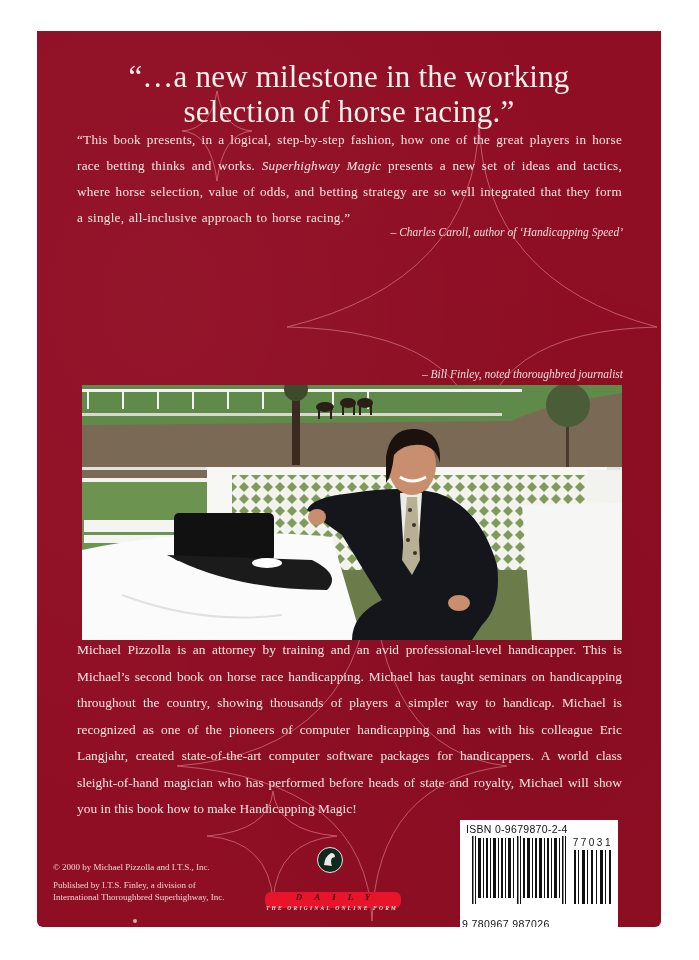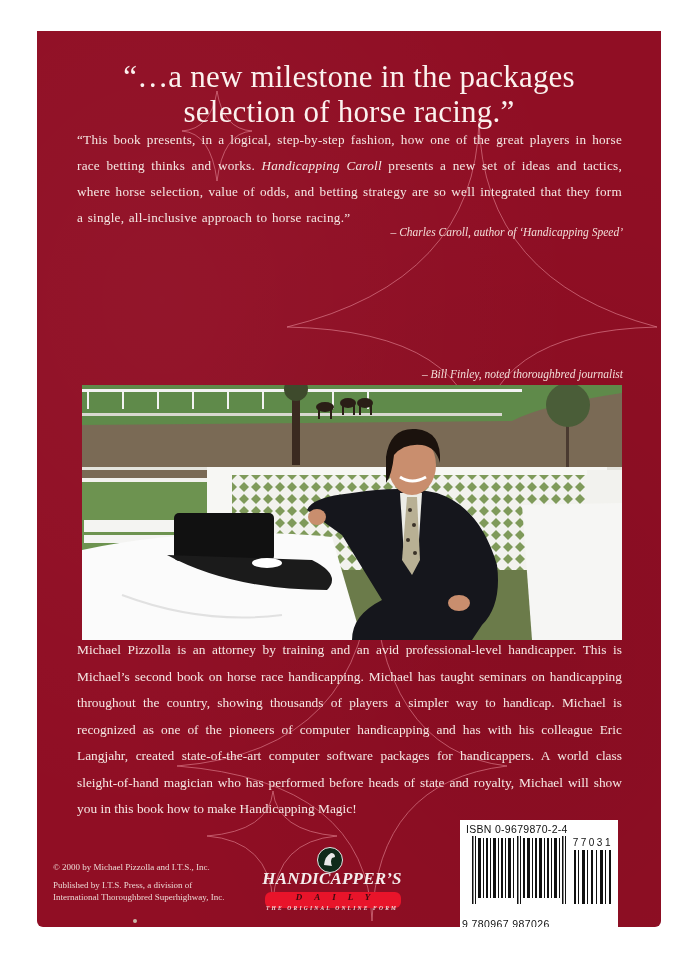--- a/index.html
+++ b/index.html
@@ -90,24 +90,24 @@
 
       <path d="M442 90 Q446 250 620 296 Q446 300 442 420 Q438 300 250 296 Q438 250 442 90 Z"></path>
 
       <path d="M335 530 Q340 720 470 735 Q340 750 335 890 Q330 750 140 735 Q330 720 335 530 Z"></path>
 
       <path d="M236 760 Q240 800 300 805 Q240 810 236 870 Q232 810 170 805 Q232 800 236 760 Z"></path>
     </g>
   </svg>
 
   <div class="headline h1">
-    <div>“…a new milestone in the packages</div>
+    <div>“…a new milestone in the working</div>
     <div>selection of horse racing.”</div>
   </div>
-  <div class="para p1"><span>“This book presents, in a logical, step-by-step fashion, how one of the great players in horse race betting thinks and works. </span><i>Handicapping Caroll</i><span> presents a new set of ideas and tactics, where horse selection, value of odds, and betting strategy are so well integrated that they form a single, all-inclusive approach to horse racing.”</span></div>
+  <div class="para p1"><span>“This book presents, in a logical, step-by-step fashion, how one of the great players in horse race betting thinks and works. </span><i>Superhighway Magic</i><span> presents a new set of ideas and tactics, where horse selection, value of odds, and betting strategy are so well integrated that they form a single, all-inclusive approach to horse racing.”</span></div>
   <div class="attrib a1">– Charles Caroll, author of ‘Handicapping Speed’</div>
 
   <div class="attrib a2">– Bill Finley, noted thoroughbred journalist</div>
 
   <div class="photo">
     <svg width="540" height="255" viewBox="0 0 540 255">
       <defs>
         <pattern id="lattice" width="12" height="12" patternUnits="userSpaceOnUse">
           <rect width="12" height="12" fill="#f2f2ee"></rect>
           <path d="M6 1 L11 6 L6 11 L1 6 Z" fill="#7f9a5a"></path>
@@ -237,29 +237,28 @@
         <rect x="26" y="0" width="3" height="54"></rect>
           <rect x="31" y="0" width="1" height="54"></rect>
         <rect x="35" y="0" width="2" height="54"></rect>
       </g>
     </svg>
     <div class="ean">9 780967 987026</div>
   </div>
 
   <div class="copyright">© 2000 by Michael Pizzolla and I.T.S., Inc.</div>
   <div class="publisher">
-    <div>Published by I.T.S. Press, a division of</div>
+    <div>Published by I.T.S. Finley, a division of</div>
     <div>International Thoroughbred Superhighway, Inc.</div>
   </div>
 
   <div class="logo">
     <div class="logo-emblem">
       <svg width="23" height="23" viewBox="0 0 23 23">
         <path d="M6 17 Q7 8 13 5 Q17 5 17 9 L14 10 Q12 13 14 18 Z" fill="#e9e9e9"></path>
       </svg>
     </div>
-    <div class="logo-name">HANDICAPPER’S</div>
     <div class="logo-daily">DAILY</div>
     <div class="logo-tag">THE ORIGINAL ONLINE FORM</div>
   </div>
 
   <div class="speck" style="left:96px; top:888px;"></div>
 </div>
 
 </body></html>

